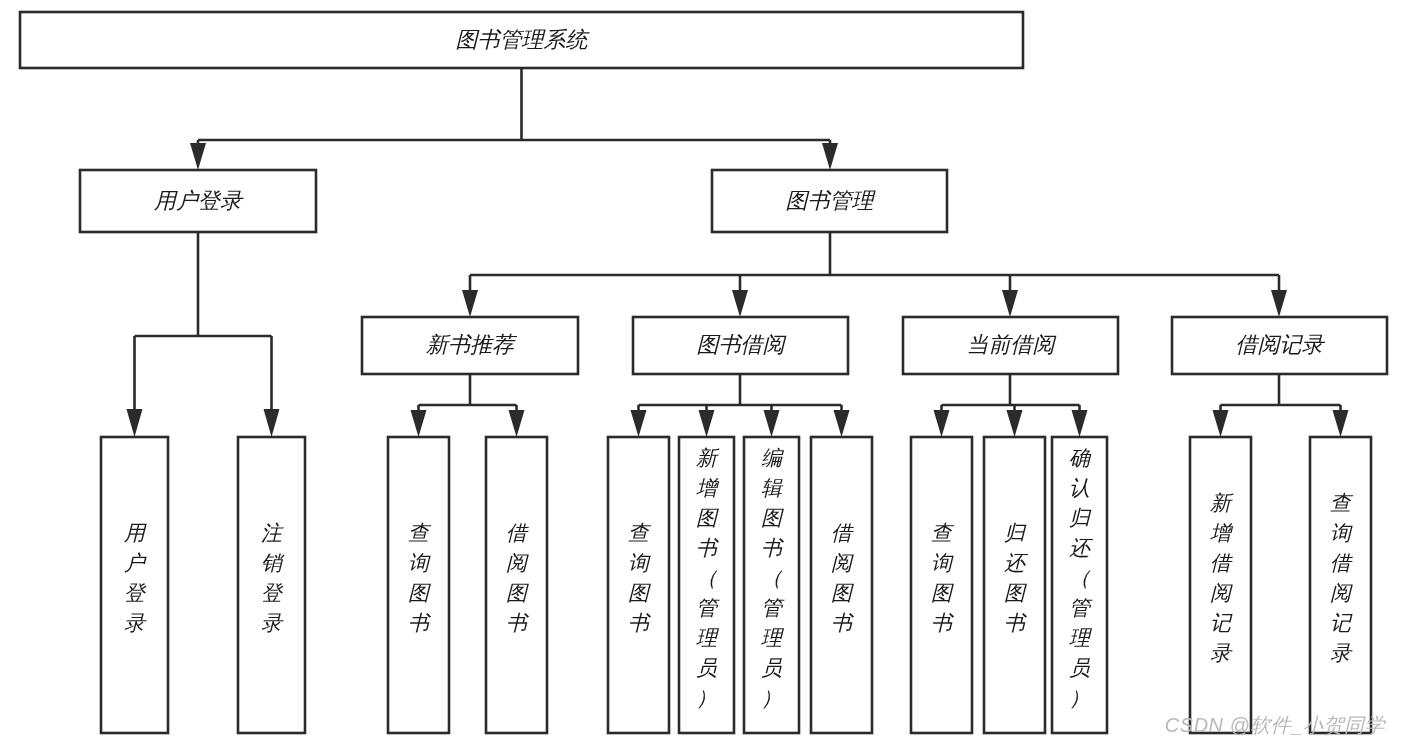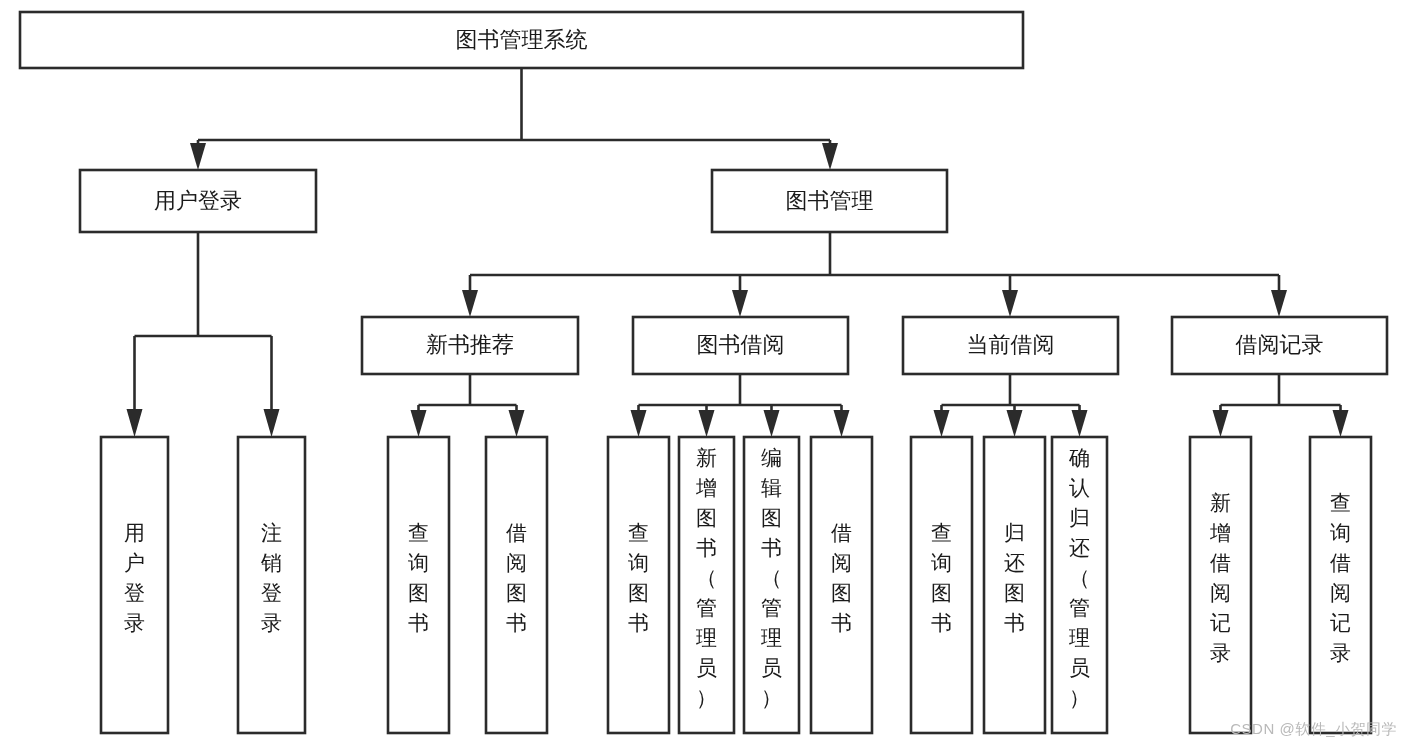--- a/index.html
+++ b/index.html
@@ -9,20 +9,21 @@
   }
   body {
     font-family: "Liberation Sans", "DejaVu Sans", sans-serif;
   }
   #diagram-root {
     position: relative;
     width: 1405px;
     height: 747px;
     background: #ffffff;
     overflow: hidden;
+    font-style: italic;
   }
   svg#diagram-svg {
     position: absolute;
     left: 0;
     top: 0;
     width: 1405px;
     height: 747px;
   }
   .node-rect {
     fill: #ffffff;
@@ -47,24 +48,24 @@
     dominant-baseline: middle;
   }
   .node-label-v {
     font-family: "Liberation Sans", "DejaVu Sans", sans-serif;
     font-size: 21px;
     fill: #1a1a1a;
     text-anchor: middle;
   }
   .watermark-text {
     position: absolute;
-    right: 8px;
+    right: 20px;
     bottom: 8px;
     font-family: "Liberation Sans", "DejaVu Sans", sans-serif;
-    font-size: 15px;
+    font-size: 20px;
     color: #b9b9b9;
     letter-spacing: 0.5px;
     white-space: nowrap;
     user-select: none;
   }
 </style>
 </head>
 <body>
 
 <div id="diagram-root">

